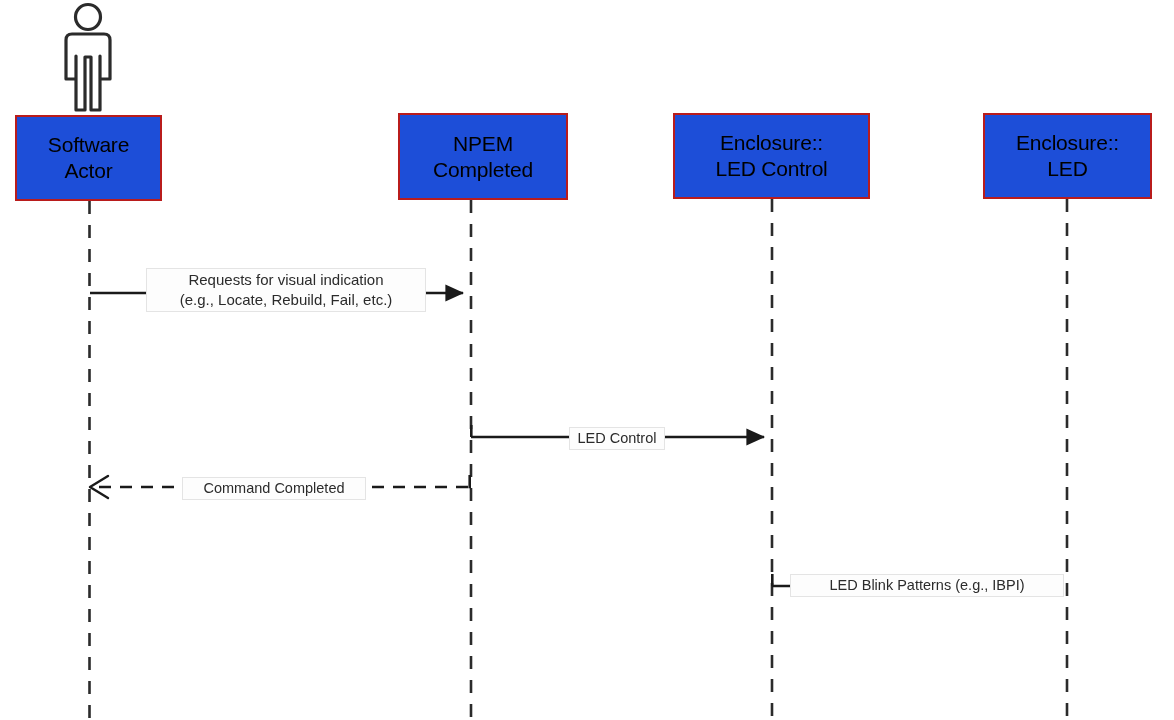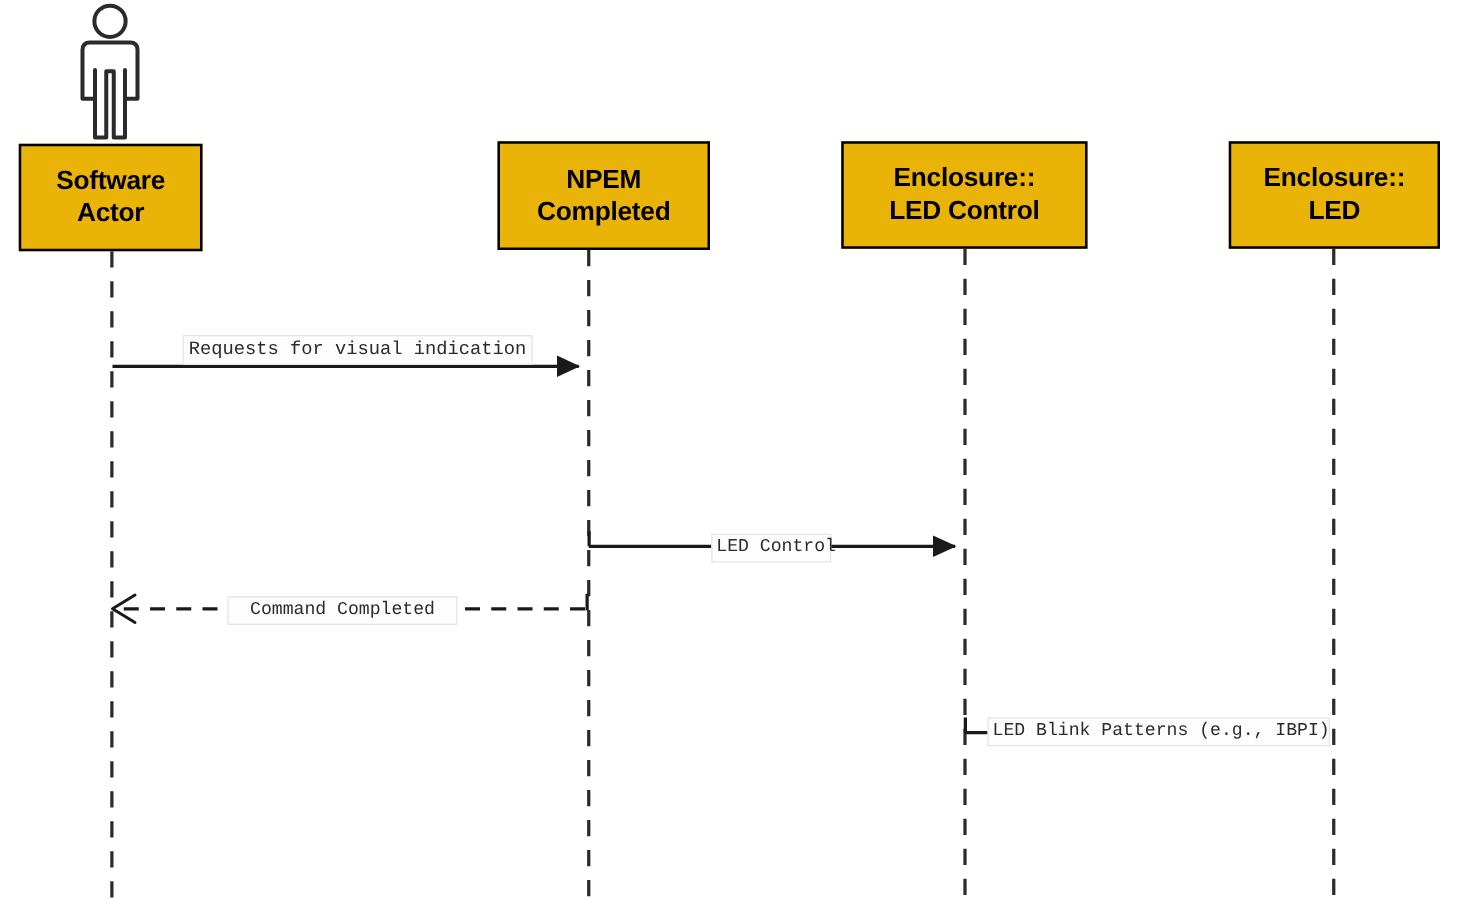--- a/index.html
+++ b/index.html
@@ -21,28 +21,28 @@
     position: absolute;
     left: 0;
     top: 0;
     width: 1174px;
     height: 720px;
   }
   
   .lifeline-box {
     position: absolute;
     box-sizing: border-box;
-    border: 2px solid #000000;
-    background: #eab308;
+    border: 2px solid #b91c1c;
+    background: #1d4ed8;
     display: flex;
     flex-direction: column;
     align-items: center;
     justify-content: center;
     text-align: center;
-    font-weight: bold;
+    font-weight: normal;
     font-size: 21px;
     line-height: 1.22;
     color: #000000;
     letter-spacing: -0.2px;
   }
   .lifeline-box .ln {
     display: block;
     white-space: nowrap;
   }
   
@@ -56,21 +56,20 @@
     line-height: 1.28;
     text-align: center;
     padding: 1px 3px;
     white-space: nowrap;
   }
   .msg-label.two-line {
     line-height: 1.33;
   }
   .msg-label .ln {
     display: block;
-    font-family: Liberation Mono, monospace;
   }
   .msg-label.small {
     font-size: 14.5px;
   }
 </style>
 </head>
 <body>
 
 <div id="diagram-root">
 
@@ -131,20 +130,21 @@
     <span class="ln">LED Control</span>
   </div>
 
   <div class="lifeline-box" style="left:983px; top:113px; width:169px; height:86px;">
     <span class="ln">Enclosure::</span>
     <span class="ln">LED</span>
   </div>
 
   <div class="msg-label two-line" style="left:146px; top:268px; width:280px;">
     <span class="ln">Requests for visual indication</span>
+    <span class="ln">(e.g., Locate, Rebuild, Fail, etc.)</span>
   </div>
 
   <div class="msg-label small" style="left:569px; top:427px; width:96px;">
     <span class="ln">LED Control</span>
   </div>
 
   <div class="msg-label small" style="left:182px; top:477px; width:184px;text-align:center;">
     <span class="ln">Command Completed</span>
   </div>
 

